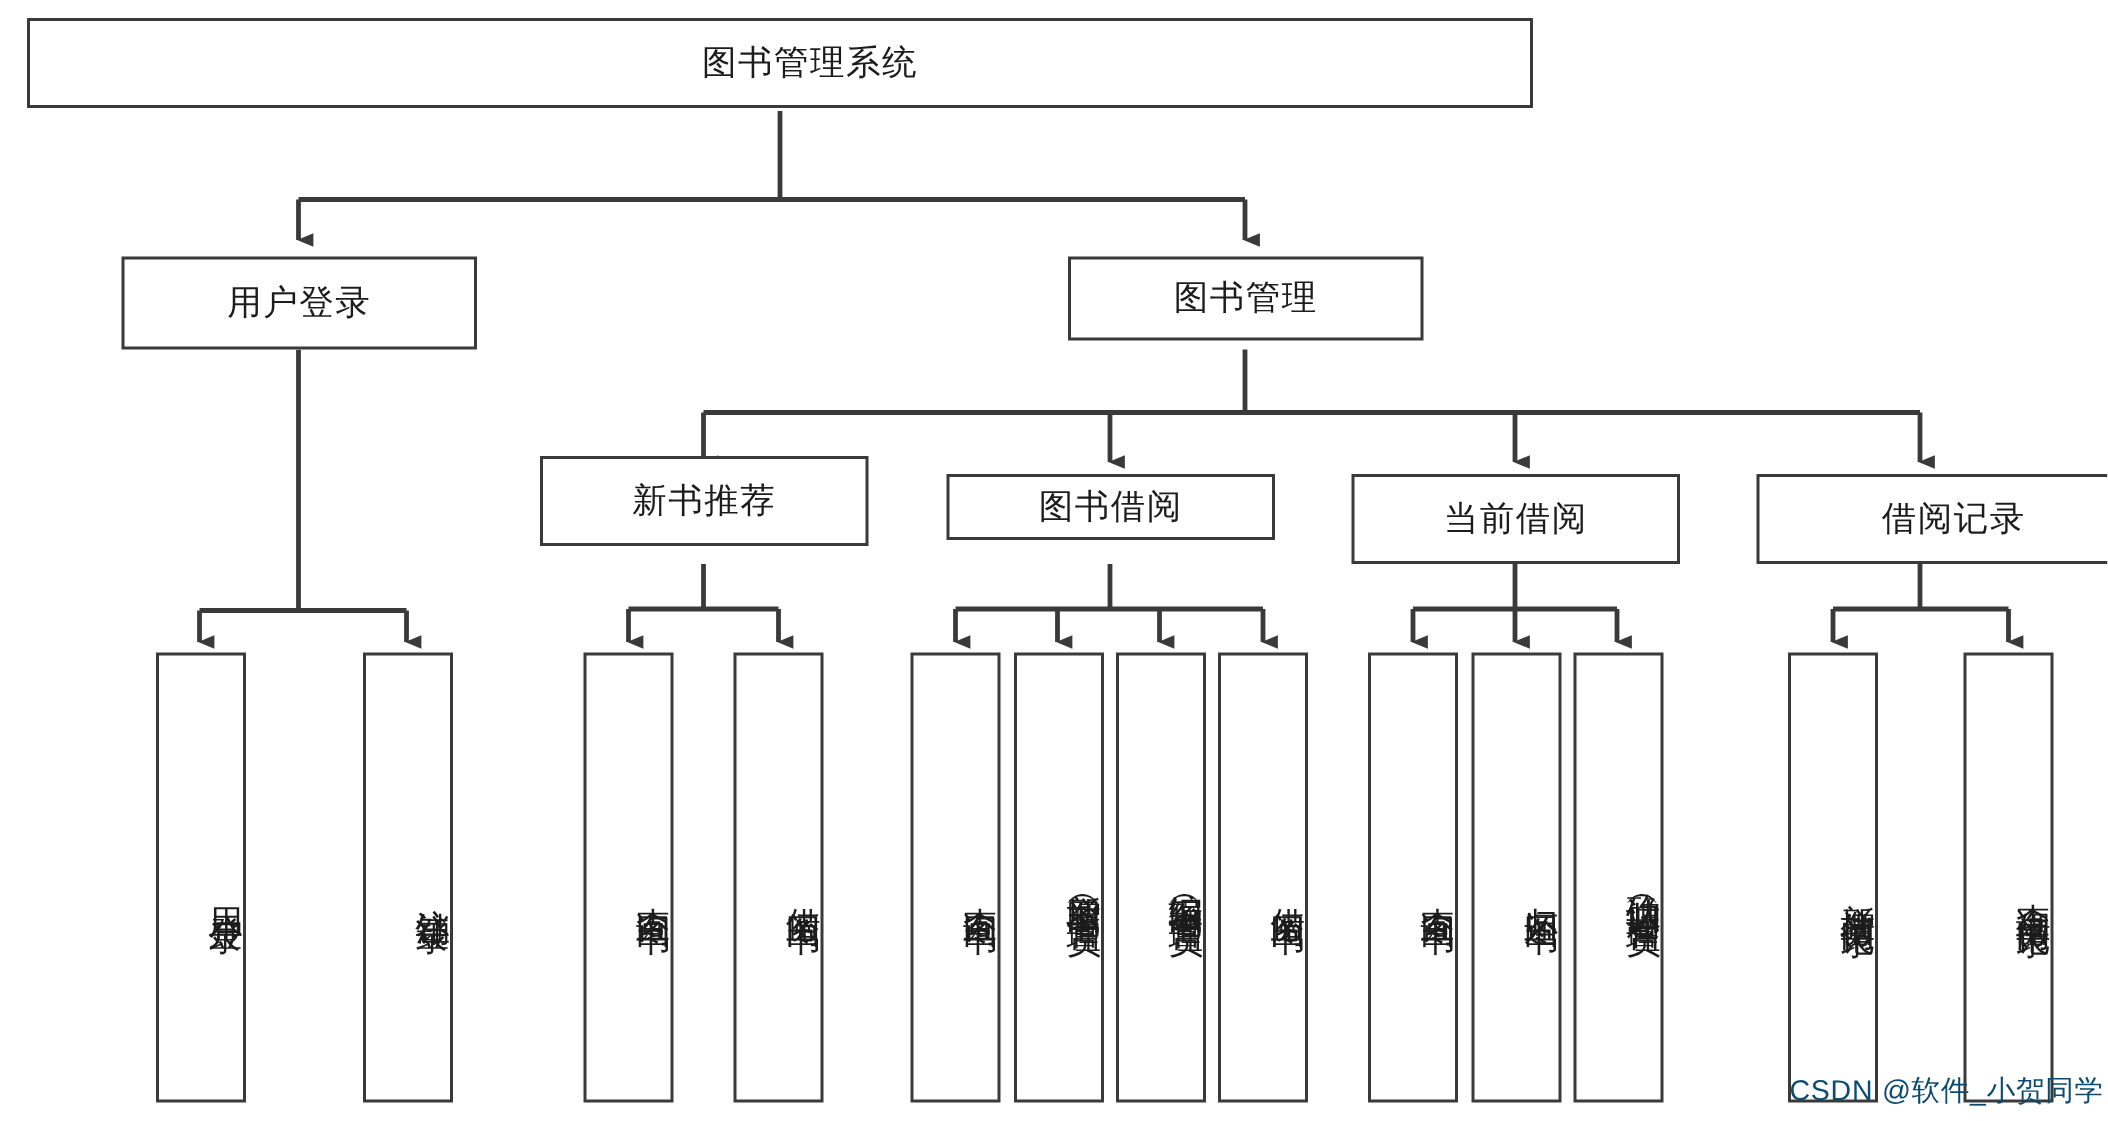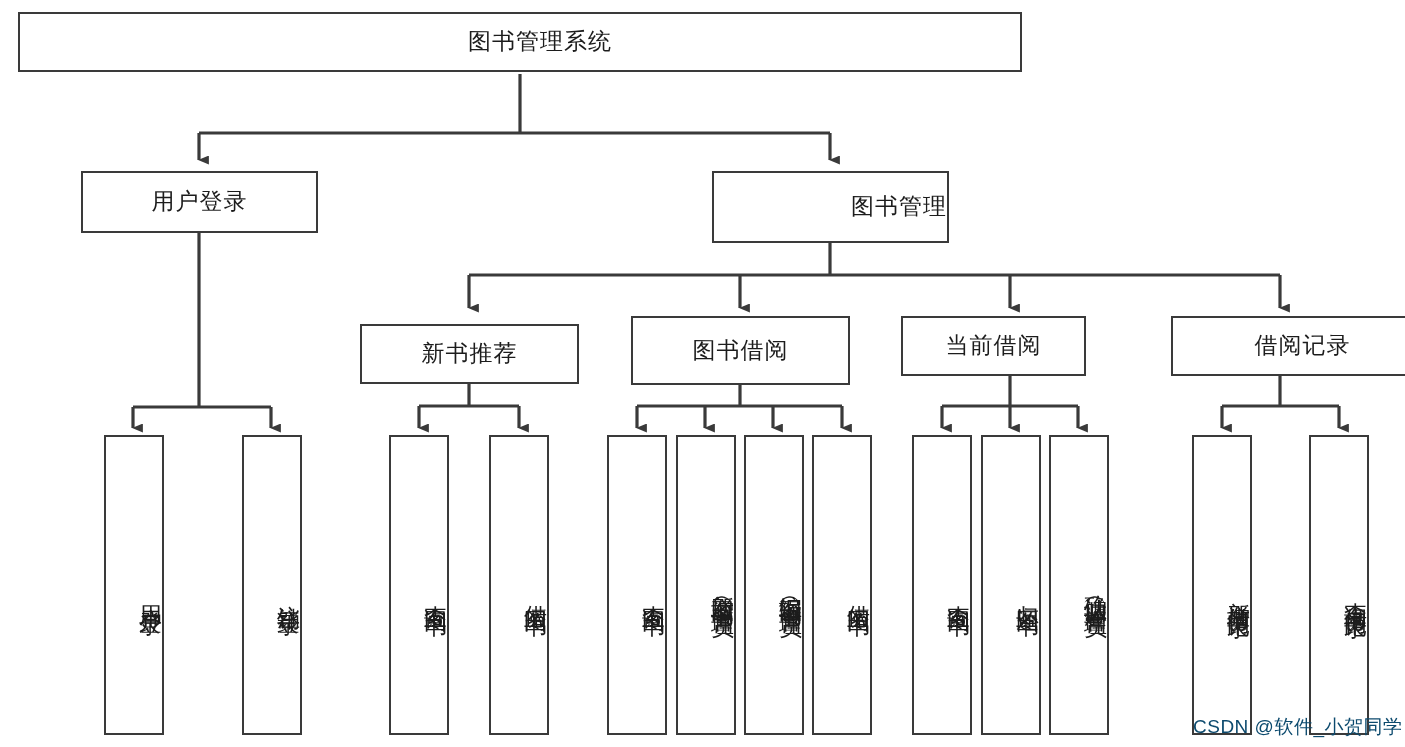--- a/index.html
+++ b/index.html
@@ -127,33 +127,33 @@
   </svg>
 
   <div class="node horiz" style="left:18px;top:12px;width:1004px;height:60px;padding-left:40px;">
     <span class="label">图书管理系统</span>
   </div>
 
   <div class="node horiz" style="left:81px;top:171px;width:237px;height:62px;">
     <span class="label">用户登录</span>
   </div>
 
-  <div class="node horiz" style="left:712px;top:171px;width:237px;height:72px;justify-content:flex-end;">
+  <div class="node horiz" style="left:712px;top:171px;width:237px;height:56px;">
     <span class="label">图书管理</span>
   </div>
 
-  <div class="node horiz" style="left:360px;top:324px;width:219px;height:60px;">
+  <div class="node horiz" style="left:360px;top:304px;width:219px;height:60px;">
     <span class="label">新书推荐</span>
   </div>
 
-  <div class="node horiz" style="left:631px;top:316px;width:219px;height:69px;">
+  <div class="node horiz" style="left:631px;top:316px;width:219px;height:44px;">
     <span class="label">图书借阅</span>
   </div>
 
-  <div class="node horiz" style="left:901px;top:316px;width:185px;height:60px;">
+  <div class="node horiz" style="left:901px;top:316px;width:219px;height:60px;">
     <span class="label">当前借阅</span>
   </div>
 
   <div class="node horiz" style="left:1171px;top:316px;width:263px;height:60px;">
     <span class="label">借阅记录</span>
   </div>
 
   <div class="node vert" style="left:104px;top:435px;width:60px;height:300px;">
     <span class="label">用户登录</span>
   </div>

